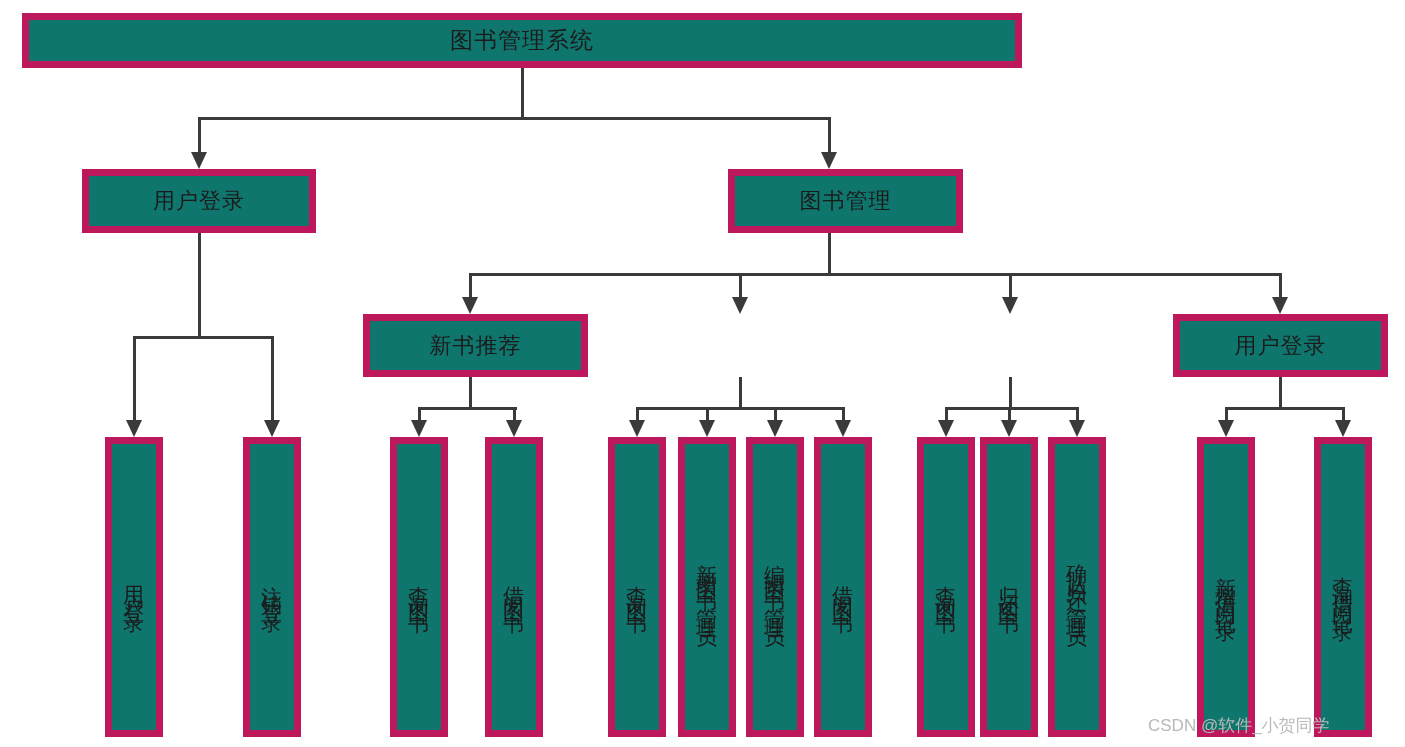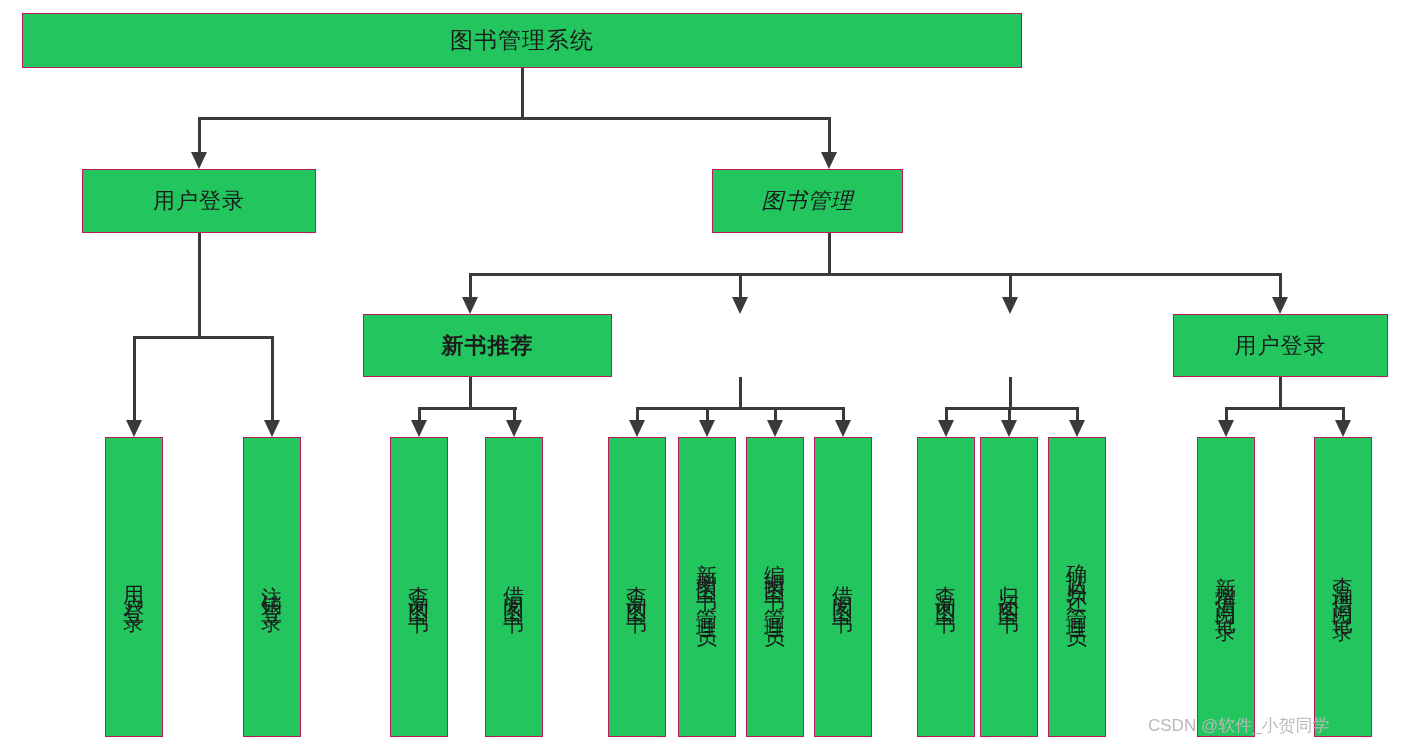--- a/index.html
+++ b/index.html
@@ -7,22 +7,22 @@
     position: relative;
     width: 1405px;
     height: 747px;
     background: #ffffff;
     font-family: "Liberation Sans", sans-serif;
     overflow: hidden;
   }
   .box {
     position: absolute;
     box-sizing: border-box;
-    background: #22c55e;
-    border: 1px solid #be185d;
+    background: #0f766e;
+    border: 7px solid #be185d;
     display: flex;
     align-items: center;
     justify-content: center;
     color: #1b1b1b;
   }
   .h-label { font-size: 22px; letter-spacing: 1px; white-space: nowrap; }
   .root-label { font-size: 23px; }
   .leaf { top: 437px; width: 58px; height: 300px; }
   .vtext {
     writing-mode: vertical-rl;
@@ -57,25 +57,25 @@
 
 <div class="canvas">
 
   <div class="box" style="left:22px; top:13px; width:1000px; height:55px;">
     <span class="h-label root-label">图书管理系统</span>
   </div>
 
   <div class="box" style="left:82px; top:169px; width:234px; height:64px;">
     <span class="h-label">用户登录</span>
   </div>
-  <div class="box" style="left:712px; top:169px; width:191px; height:64px;font-style:italic;">
+  <div class="box" style="left:728px; top:169px; width:235px; height:64px;">
     <span class="h-label">图书管理</span>
   </div>
 
-  <div class="box" style="left:363px; top:314px; width:249px; height:63px;font-weight:bold;">
+  <div class="box" style="left:363px; top:314px; width:225px; height:63px;">
     <span class="h-label">新书推荐</span>
   </div>
   <div class="box" style="left:1173px; top:314px; width:215px; height:63px;">
     <span class="h-label">用户登录</span>
   </div>
 
   <div class="box leaf" style="left:105px;">
     <span class="vtext">用户登录</span>
   </div>
   <div class="box leaf" style="left:243px;">

